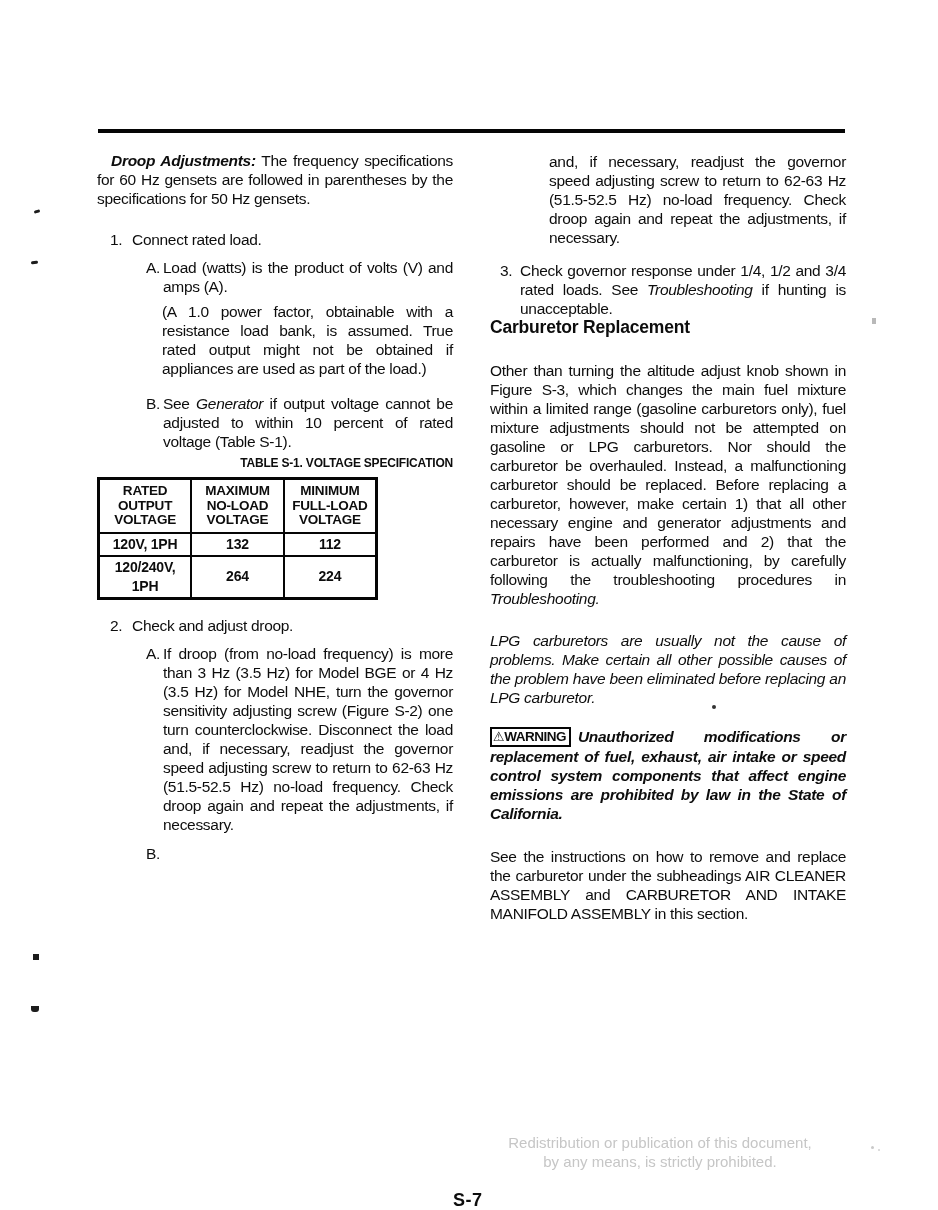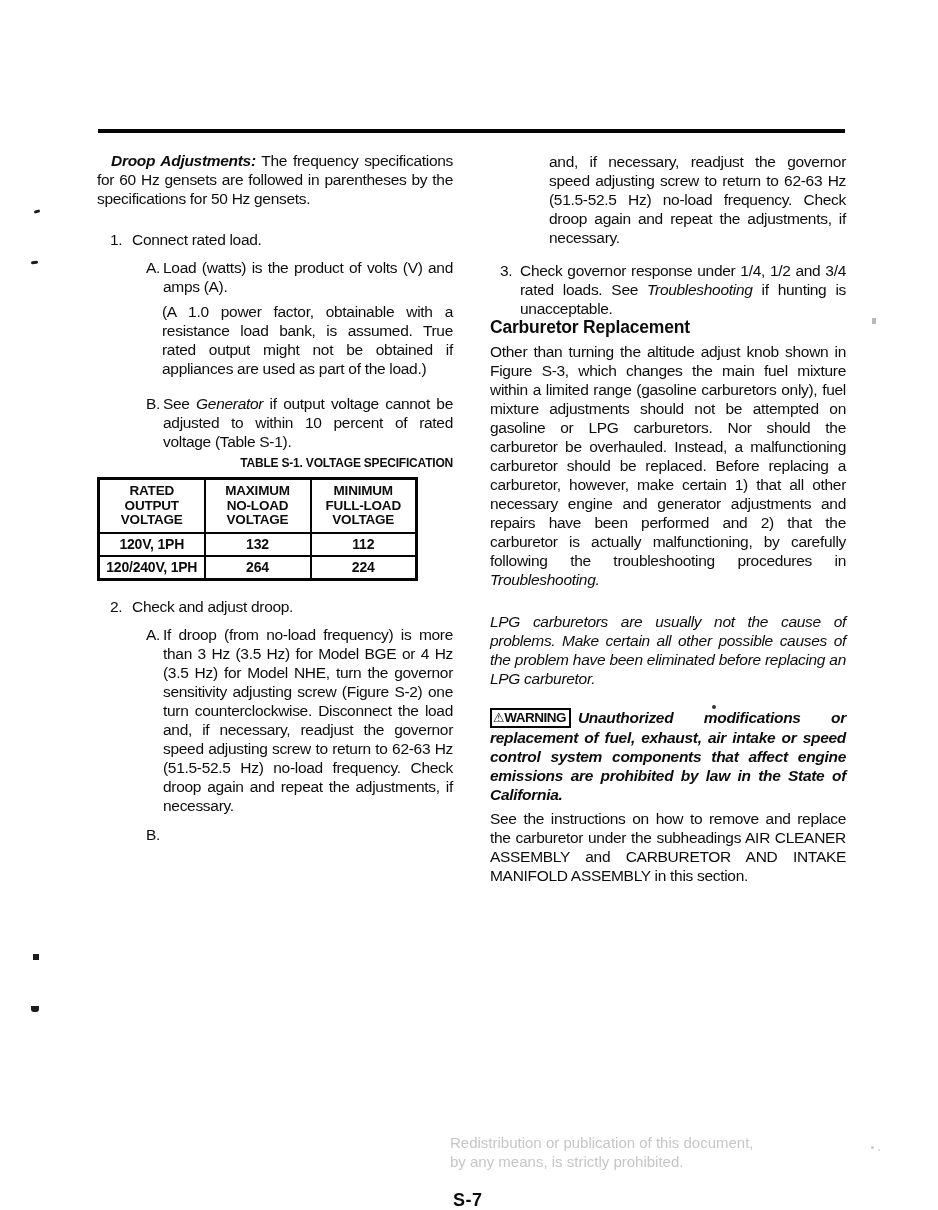--- a/index.html
+++ b/index.html
@@ -38,31 +38,31 @@
 
   
   .mt-step1{margin-top:22px;}
   .mt-step1a{margin-top:9px;}
   .mt-step1b{margin-top:16px;}
   .mt-step2{margin-top:16px;}
   .mt-sub{margin-top:9px;}
   .mt-sub2{margin-top:10px;}
   .mt-step3{margin-top:14px;}
   .mt-heading{margin-top:13px;}
-  .mt-para{margin-top:5px;}
+  .mt-para{margin-top:24px;}
   .mt-lpg{margin-top:23px;}
   .mt-warn{margin-top:20px;}
 
   
   .tbl-title{
     margin-top:3px;text-align:right;font-weight:bold;font-size:12px;
     letter-spacing:-0.2px;
   }
   table.spec-table{
-    width:321px;margin-top:4px;border-collapse:collapse;
+    width:281px;margin-top:4px;border-collapse:collapse;
     border:3px solid #050505;table-layout:fixed;
   }
   .spec-table th,.spec-table td{
     border:2px solid #050505;text-align:center;vertical-align:middle;
     padding:1px 2px;font-weight:bold;letter-spacing:-0.2px;
   }
   .spec-table th{font-size:13.5px;line-height:14.5px;padding:4px 2px;}
   .spec-table td{font-size:14px;height:19px;}
 
   
@@ -72,21 +72,21 @@
   .warn{font-weight:bold;font-style:italic;}
   .warnbox{
     display:inline-block;border:2px solid #050505;font-style:normal;
     font-weight:bold;font-size:13.5px;line-height:15px;padding:0 3px 1px 1px;
     letter-spacing:-0.5px;vertical-align:1px;margin-right:7px;
   }
   .warn-icon{font-style:normal;font-size:13px;margin-right:0px;}
 
   
   .watermark{
-    position:absolute;top:1133px;right:68px;width:420px;text-align:left;
+    position:absolute;top:1133px;right:68px;width:420px;text-align:center;
     color:#c6c6c6;font-size:15px;line-height:19px;letter-spacing:0;
   }
   .pageno{
     position:absolute;left:453px;top:1148px;font-weight:bold;font-size:18px;
     letter-spacing:0.5px;
     margin-top:42px;
   }
 
   
   .spk{position:absolute;display:block;background:#1c1c1c;}

